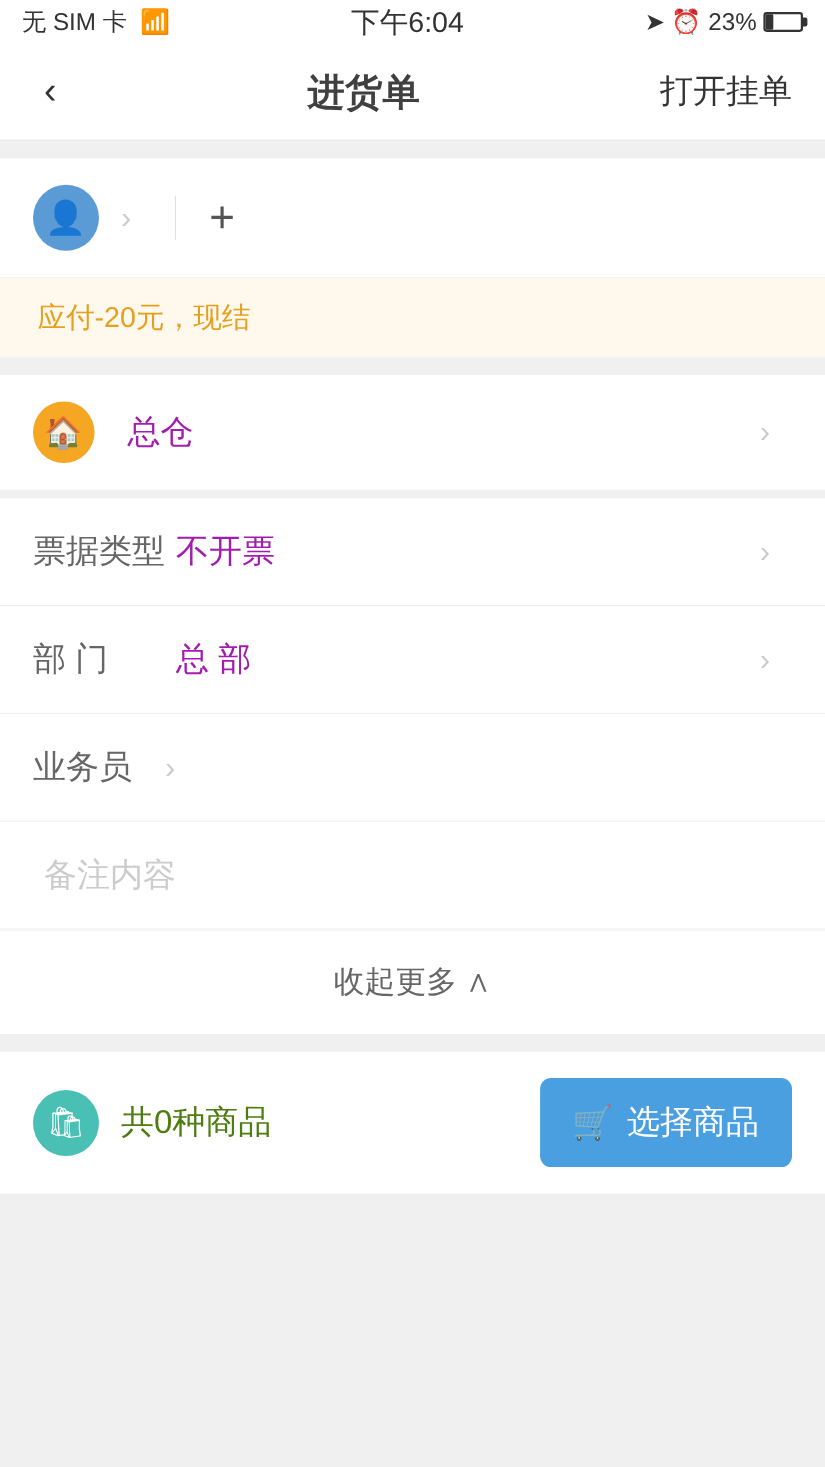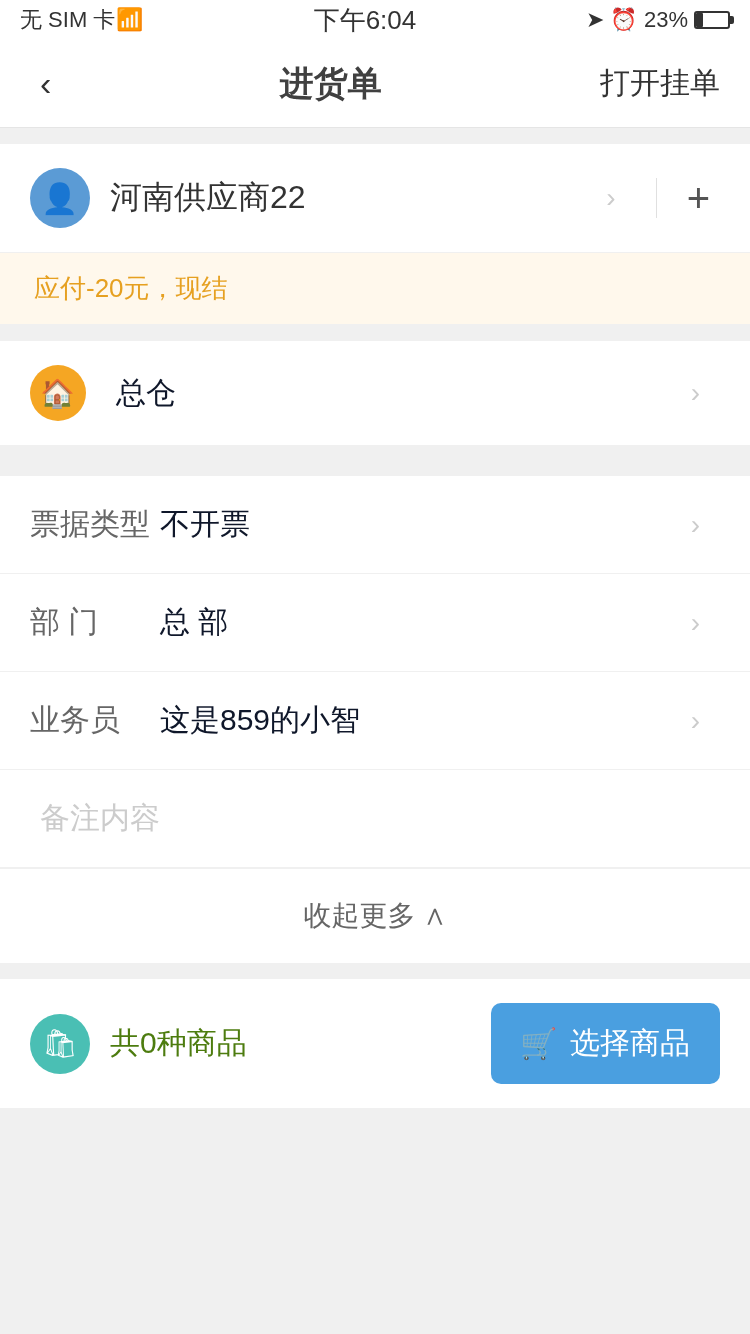--- a/index.html
+++ b/index.html
@@ -17,21 +17,21 @@
     .status-bar {
       height: 40px;
       background: #fff;
       display: flex;
       align-items: center;
       justify-content: space-between;
       padding: 0 20px;
       font-size: 22px;
       color: #333;
     }
-    .status-left { display: flex; align-items: center; gap: 1px; }
+    .status-left { display: flex; align-items: center; gap: 12px; }
     .status-center { font-size: 26px; font-weight: 500; }
     .status-right { display: flex; align-items: center; gap: 6px; font-size: 22px; }
     .battery-icon {
       display: inline-block;
       width: 36px;
       height: 18px;
       border: 2px solid #333;
       border-radius: 3px;
       position: relative;
     }
@@ -139,21 +139,21 @@
     .notice-bar {
       background: #fff8ec;
       padding: 18px 34px;
       font-size: 26px;
       color: #e6a020;
     }
 
     
     .form-section {
       background: #fff;
-      margin-top: 30px;
+      margin-top: 7px;
     }
     .form-row {
       display: flex;
       align-items: center;
       padding: 28px 30px;
       border-bottom: 1px solid #f0f0f0;
       min-height: 88px;
     }
     .form-row:last-child { border-bottom: none; }
     .form-row-icon {
@@ -169,21 +169,21 @@
     }
     .form-label {
       font-size: 30px;
       color: #666;
       width: 120px;
       flex-shrink: 0;
     }
     .form-value {
       flex: 1;
       font-size: 30px;
-      color: #0f172a;
+      color: #a21caf;
       padding-left: 10px;
     }
     .form-value.placeholder {
       color: #ccc;
     }
     .form-row-single {
       display: flex;
       align-items: center;
       padding: 28px 30px;
       border-bottom: 1px solid #f0f0f0;
@@ -271,21 +271,20 @@
   <span class="nav-action">打开挂单</span>
 </div>
 
 <div class="section-divider"></div>
 
 <div class="supplier-section">
   <div class="supplier-row">
     <div class="supplier-avatar">
       <span class="avatar-person">👤</span>
     </div>
-    <span class="supplier-name">河南供应商22</span>
     <span class="chevron-right">›</span>
     <div class="supplier-divider"></div>
     <span class="add-btn">+</span>
   </div>
 
   <div class="notice-bar">
     <span>应付-20元，现结</span>
   </div>
 </div>
 
@@ -308,21 +307,20 @@
   </div>
 
   <div class="form-row">
     <span class="form-label">部 门</span>
     <span class="form-value">总 部</span>
     <span class="chevron-right">›</span>
   </div>
 
   <div class="form-row">
     <span class="form-label">业务员</span>
-    <span class="form-value">这是859的小智</span>
     <span class="chevron-right">›</span>
   </div>
 
   <div class="form-row">
     <span class="form-value placeholder">备注内容</span>
   </div>
 
   <div class="collapse-toggle">
     <span>收起更多 ∧</span>
   </div>

